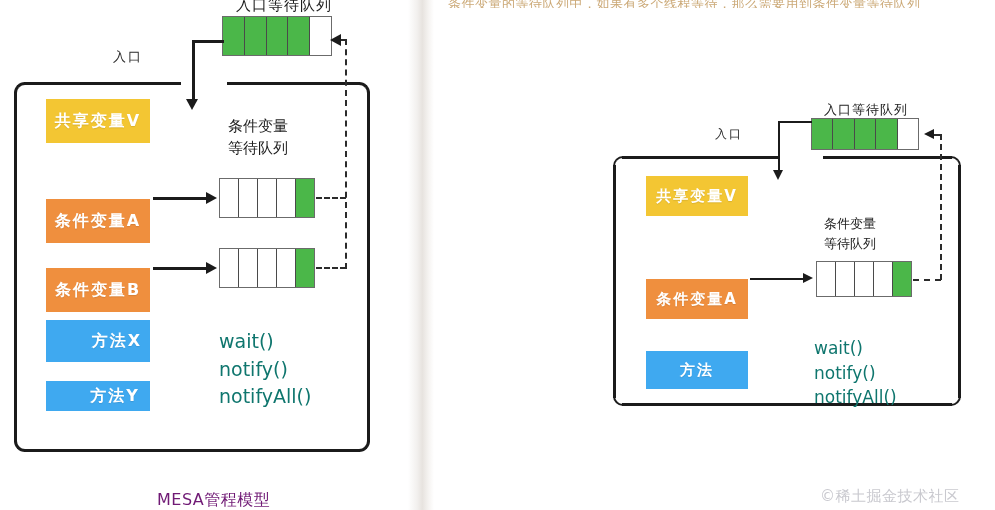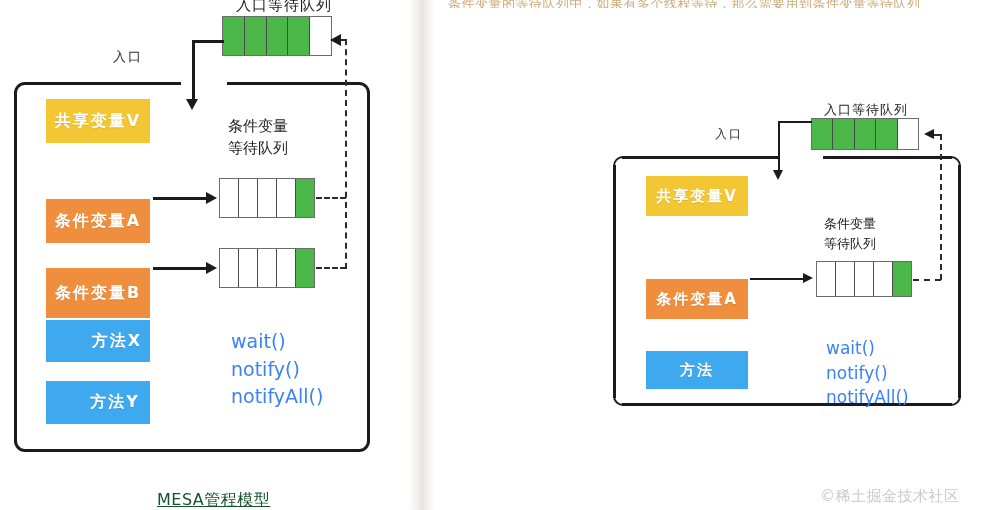--- a/index.html
+++ b/index.html
@@ -116,25 +116,24 @@
   }
   .entry-label {
     position: absolute;
     color: #2a2a2a;
     letter-spacing: 2px;
     white-space: nowrap;
     user-select: none;
   }
   .api-list {
     position: absolute;
-    color: #3b82f6;
+    color: #0f766e;
     line-height: 1.45;
     white-space: pre-line;
     user-select: none;
-    margin-left: 12px;
   }
 
   
   .seg       { position: absolute; background: #1b1b1b; }
   .seg.h     { height: 2.5px; }
   .seg.v     { width: 2.5px; }
 
   .dash-h {
     position: absolute;
     height: 0;
@@ -150,25 +149,24 @@
     position: absolute;
     width: 0; height: 0;
   }
   .arrow.down  { border-left: 6px solid transparent; border-right: 6px solid transparent; border-top: 11px solid #1b1b1b; }
   .arrow.left  { border-top: 6px solid transparent; border-bottom: 6px solid transparent; border-right: 11px solid #1b1b1b; }
   .arrow.right { border-top: 6px solid transparent; border-bottom: 6px solid transparent; border-left: 11px solid #1b1b1b; }
 
   
   .caption {
     position: absolute;
-    color: #14532d;
+    color: #701a75;
     white-space: nowrap;
     letter-spacing: 0.5px;
     user-select: none;
-    text-decoration: underline;
   }
   .watermark {
     position: absolute;
     color: #c9c9cf;
     white-space: nowrap;
     letter-spacing: 0.5px;
     user-select: none;
   }
 </style>
 </head>
@@ -212,27 +210,27 @@
       <div class="corner" style="left:0;top:348px;width:22px;height:22px;border-radius:0 0 0 11px;border-right:none;border-top:none;"></div>
       <div class="corner" style="left:334px;top:348px;width:22px;height:22px;border-radius:0 0 11px 0;border-left:none;border-top:none;"></div>
     </div>
 
     <div class="cbox yellow" style="left:46px;top:99px;width:104px;height:44px;font-size:16px;">
       <span>共享变量V</span>
     </div>
     <div class="cbox orange" style="left:46px;top:176px;width:104px;height:44px;font-size:16px;">
       <span>条件变量A</span>
     </div>
-    <div class="cbox orange" style="left:46px;top:245px;width:104px;height:50px;font-size:16px;">
+    <div class="cbox orange" style="left:46px;top:245px;width:104px;height:44px;font-size:16px;">
       <span>条件变量B</span>
     </div>
     <div class="cbox blue" style="left:46px;top:320px;width:104px;height:42px;font-size:16px;padding-left:38px;">
       <span>方法X</span>
     </div>
-    <div class="cbox blue" style="left:46px;top:381px;width:104px;height:43px;font-size:16px;padding-left:34px;">
+    <div class="cbox blue" style="left:46px;top:381px;width:104px;height:30px;font-size:16px;padding-left:34px;">
       <span>方法Y</span>
     </div>
 
     <div class="plain" style="left:228px;top:116px;font-size:15px;line-height:1.45;text-align:center;">条件变量
 等待队列</div>
 
     <div class="queue" style="left:219px;top:178px;width:96px;height:40px;">
       <div class="cell"></div>
       <div class="cell"></div>
       <div class="cell"></div>

